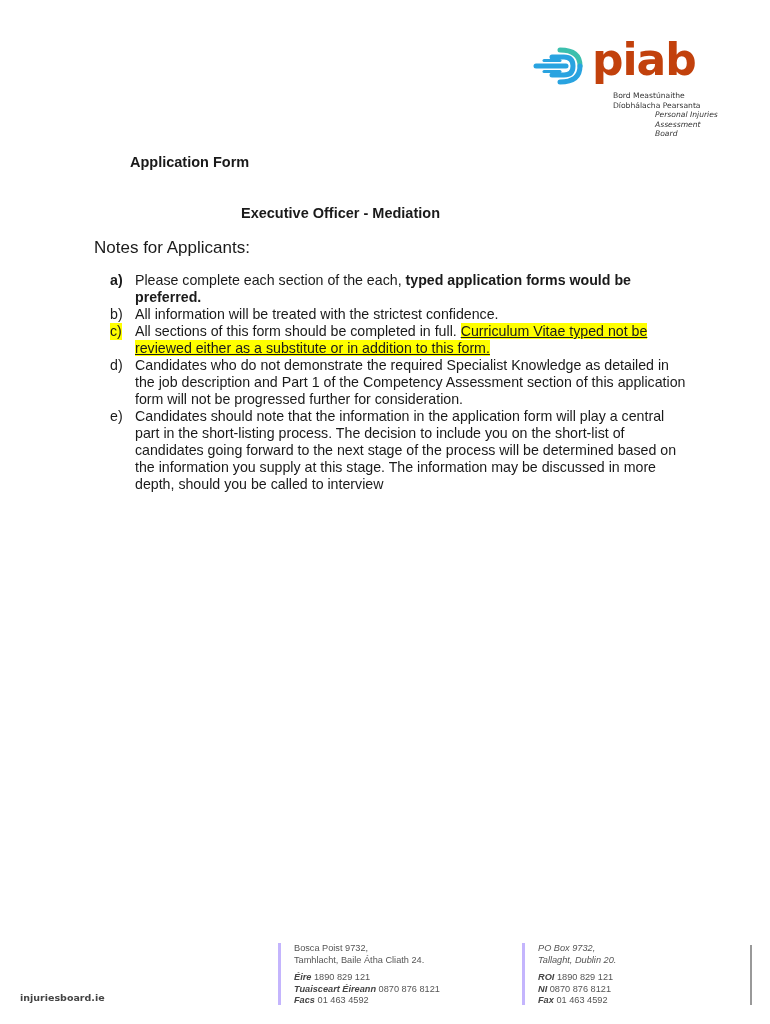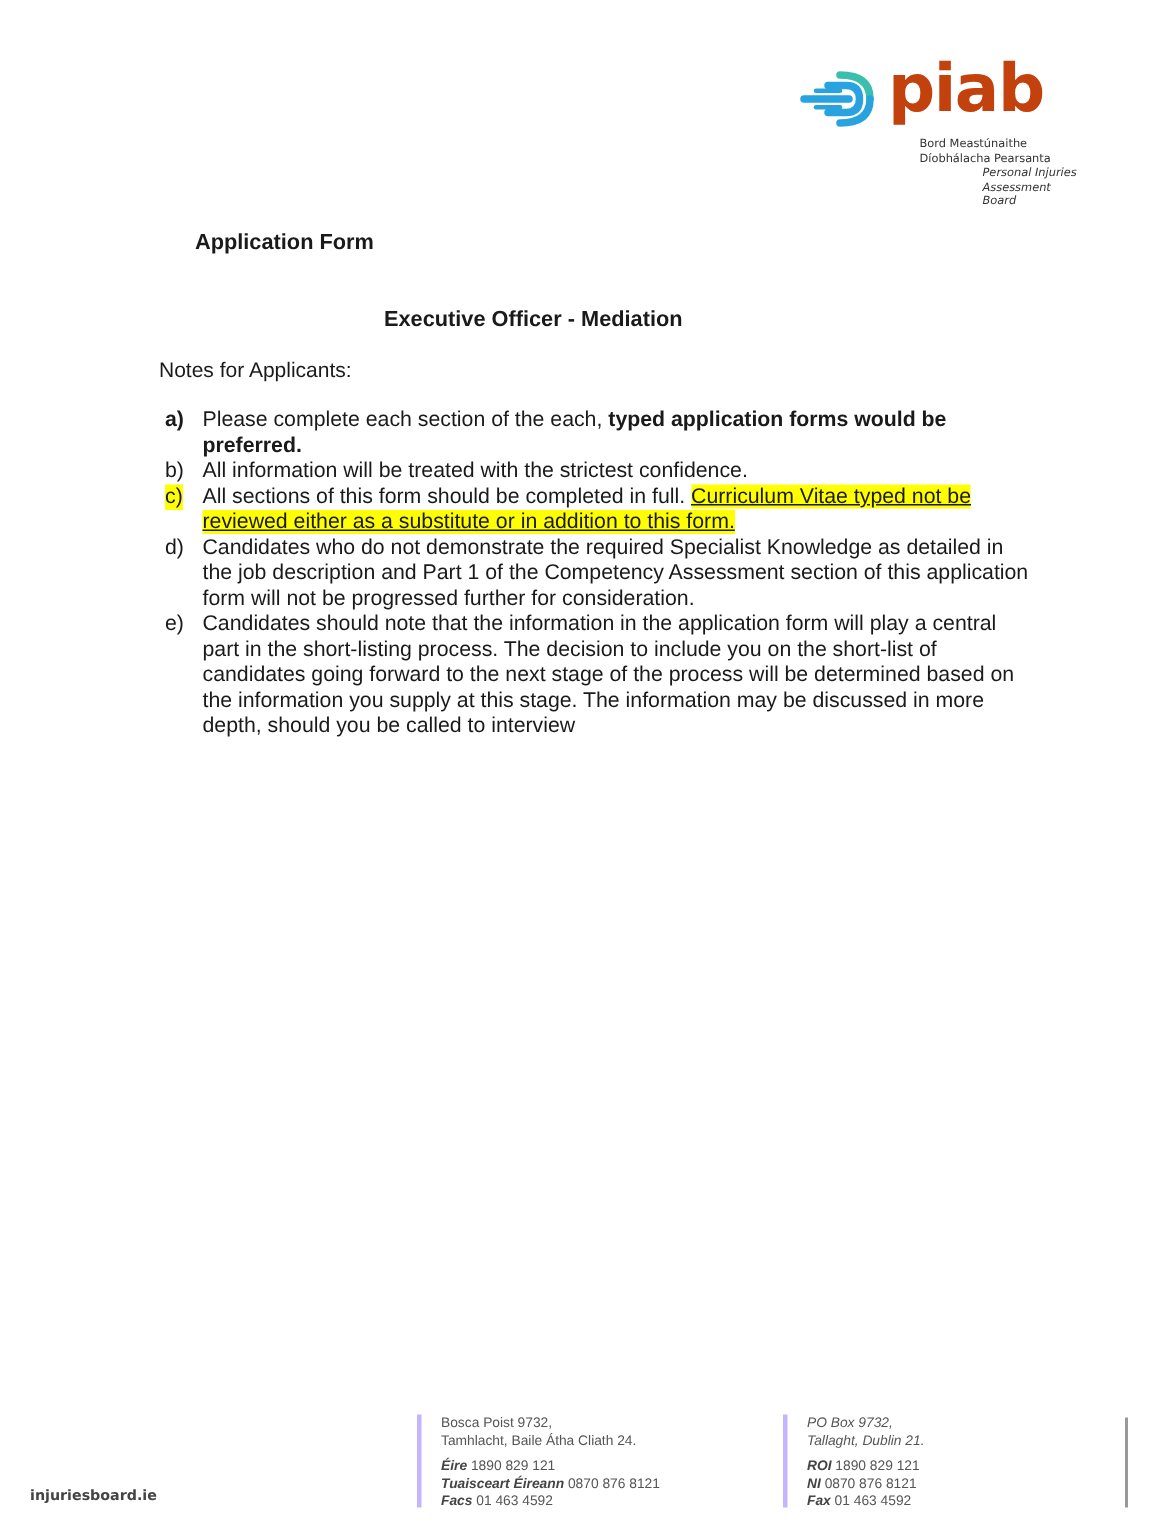--- a/index.html
+++ b/index.html
@@ -14,23 +14,23 @@
     font-family: "DejaVu Sans", sans-serif; font-size: 44px; font-weight: bold;
     color: #c2410c; letter-spacing: -1px;
   }
   .logo-sub {
     position: absolute; left: 83px; top: 47px;
     font-family: "DejaVu Sans", sans-serif; font-size: 7.6px; line-height: 9.5px; color: #333;
   }
   .logo-sub .it { font-style: italic; margin-left: 42px; }
 
   .h-app { position: absolute; left: 94px; top: 154px; font-size: 14.5px; font-weight: bold; margin-left: 36px; }
-  .h-title { position: absolute; left: 0; width: 681px; top: 205px; text-align: center; font-size: 14.5px; font-weight: bold; padding-left: 15px; }
+  .h-title { position: absolute; left: 0; width: 681px; top: 205px; text-align: center; font-size: 14.5px; font-weight: bold; padding-left: 0; }
   .h-title span { position: relative; left: 0px; }
-  .notes-head { position: absolute; left: 106px; top: 238px; font-size: 14px; }
+  .notes-head { position: absolute; left: 94px; top: 238px; font-size: 17px; }
 
   .list { position: absolute; left: 110px; top: 272px; width: 580px; font-size: 14.2px; line-height: 17px; margin: 0; padding: 0; list-style: none; }
   .list li { position: relative; padding-left: 25px; }
   .list .mk { position: absolute; left: 0; top: 0; }
   .list .mk.bold { font-weight: bold; }
   .hl { background: #ffff00; }
   .ul { text-decoration: underline; }
   .b { font-weight: bold; }
 
   .footer { position: absolute; left: 0; top: 940px; width: 770px; height: 70px; }
@@ -96,20 +96,20 @@
   <div class="col col1">
     <div>Bosca Poist 9732,</div>
     <div>Tamhlacht, Baile Átha Cliath 24.</div>
     <div class="gap"></div>
     <div><span class="lbl">Éire</span> <span>1890 829 121</span></div>
     <div><span class="lbl">Tuaisceart Éireann</span> <span>0870 876 8121</span></div>
     <div><span class="lbl">Facs</span> <span>01 463 4592</span></div>
   </div>
   <div class="col col2">
     <div class="addr">PO Box 9732,</div>
-    <div class="addr">Tallaght, Dublin 21.</div>
+    <div class="addr">Tallaght, Dublin 20.</div>
     <div class="gap"></div>
     <div><span class="lbl">ROI</span> <span>1890 829 121</span></div>
     <div><span class="lbl">NI</span> <span>0870 876 8121</span></div>
     <div><span class="lbl">Fax</span> <span>01 463 4592</span></div>
   </div>
   <div class="rule"></div>
 </div>
 
 </body></html>

